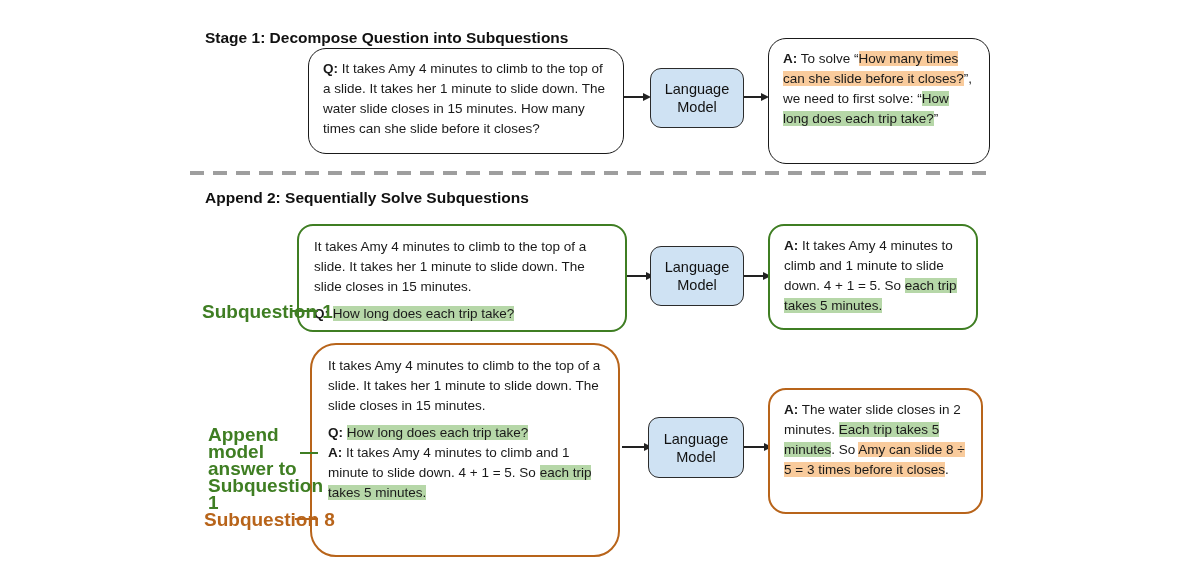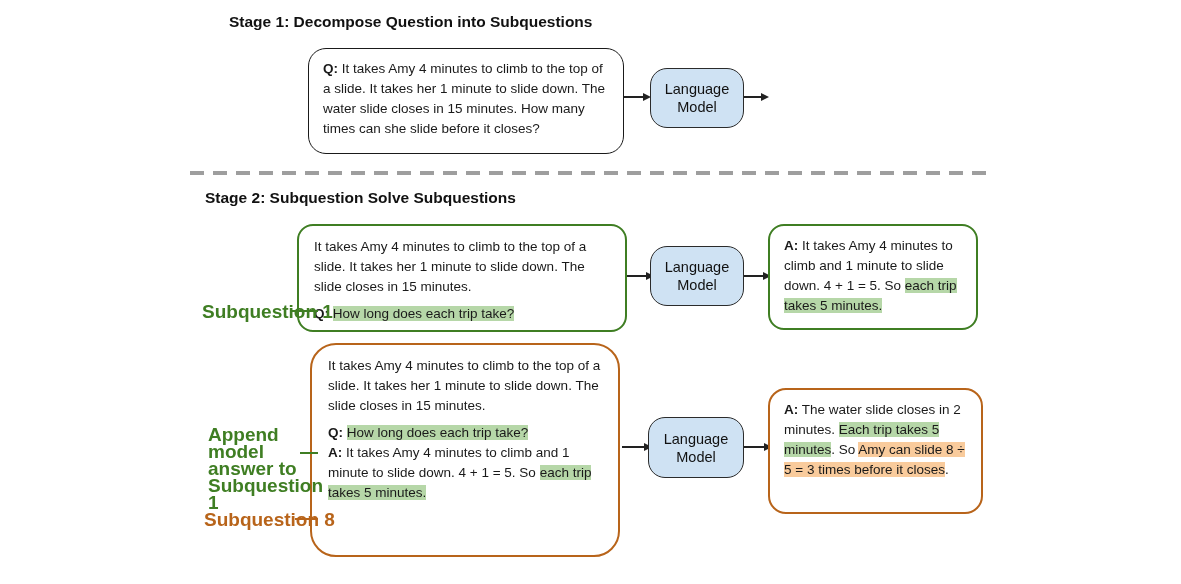--- a/index.html
+++ b/index.html
@@ -10,21 +10,21 @@
 
   .bubble{position:absolute;background:#fff;border:1.6px solid #1a1a1a;border-radius:18px;
           font-size:13.5px;line-height:20px;padding:10px 14px;box-sizing:border-box;}
   .bubble.green{border:2px solid var(--c-accent_green,#3f7e23);border-radius:16px;}
   .bubble.orange{border:2px solid var(--c-accent_orange,#b8641a);}
   .bubble .para{margin:0 0 7px 0;}
   .bubble .para:last-child{margin-bottom:0;}
   .bubble .tight{margin-bottom:0;}
 
   .lm-box{position:absolute;background:var(--c-model_fill,#cfe2f3);border:1.6px solid #2b2b2b;
-          border-radius:17px;display:flex;align-items:center;justify-content:center;text-align:center;
+          border-radius:11px;display:flex;align-items:center;justify-content:center;text-align:center;
           font-size:14.5px;line-height:18px;color:#111;padding:12px;box-sizing:border-box;}
 
   .arrow{position:absolute;height:2px;background:#222;}
   .arrow::after{content:"";position:absolute;right:-7px;top:-3.5px;width:0;height:0;
                 border-left:8px solid #222;border-top:4.5px solid transparent;border-bottom:4.5px solid transparent;}
 
   .divider{position:absolute;height:4px;
            background:repeating-linear-gradient(90deg,var(--c-divider,#9e9e9e) 0 14px,transparent 14px 23px);}
 
   .side-label{position:absolute;font-size:19px;font-weight:700;line-height:17px;}
@@ -36,38 +36,41 @@
 
   .seg-b{font-weight:700;}
   .hl-green{background:var(--c-highlight_green,#b6d7a8);}
   .hl-orange{background:var(--c-highlight_orange,#f9cb9c);}
 </style>
 </head>
 <body>
 
 <div class="canvas">
 
-  <div class="stage-title" style="left:205px;top:13px;margin-left:24px;">Stage 1: Decompose Question into Subquestions</div>
+  <div class="stage-title" style="left:205px;top:29px;">Stage 1: Decompose Question into Subquestions</div>
 
   <div class="bubble" style="left:308px;top:48px;width:316px;height:106px;">
     <div class="para"><span class="seg-b">Q:</span><span> It takes Amy 4 minutes to climb to the top of a slide. It takes her 1 minute to slide down. The water slide closes in 15 minutes. How many times can she slide before it closes?</span></div>
   </div>
 
   <div class="arrow" style="left:624px;top:96px;width:20px;"></div>
 
   <div class="lm-box" style="left:650px;top:68px;width:94px;height:60px;">
     <span>Language Model</span>
   </div>
 
   <div class="arrow" style="left:744px;top:96px;width:18px;"></div>
 
+  <div class="bubble" style="left:768px;top:38px;width:222px;height:126px;">
+    <div class="para"><span class="seg-b">A:</span><span> To solve “</span><span class="hl-orange">How many times can she slide before it closes?</span><span>”, we need to first solve: “</span><span class="hl-green">How long does each trip take?</span><span>”</span></div>
+  </div>
 
   <div class="divider" style="left:190px;top:171px;width:800px;"></div>
 
-  <div class="stage-title" style="left:205px;top:189px;">Stage 2: Subquestion Solve Subquestions</div>
+  <div class="stage-title" style="left:205px;top:189px;">Append 2: Sequentially Solve Subquestions</div>
 
   <div class="bubble green" style="left:297px;top:224px;width:330px;height:108px;padding:11px 15px;">
     <div class="para"><span>It takes Amy 4 minutes to climb to the top of a slide. It takes her 1 minute to slide down. The slide closes in 15 minutes.</span></div>
     <div class="para"><span class="seg-b">Q:</span><span> </span><span class="hl-green">How long does each trip take?</span></div>
   </div>
 
   <div class="arrow" style="left:627px;top:275px;width:20px;"></div>
 
   <div class="lm-box" style="left:650px;top:246px;width:94px;height:60px;">
     <span>Language Model</span>

